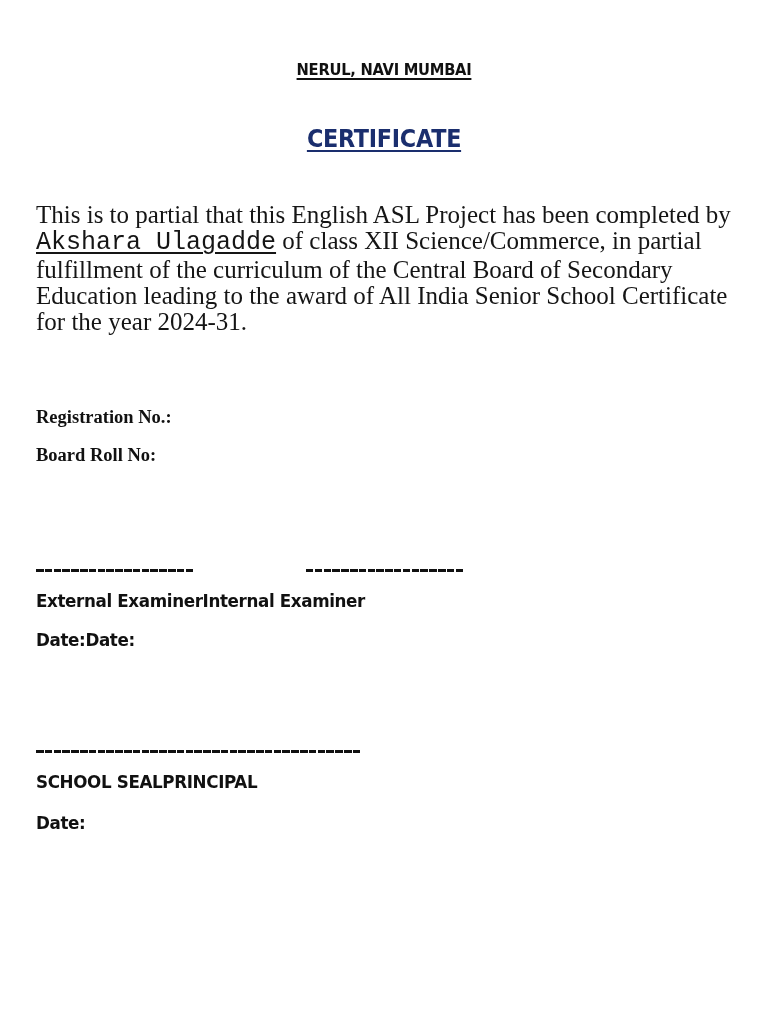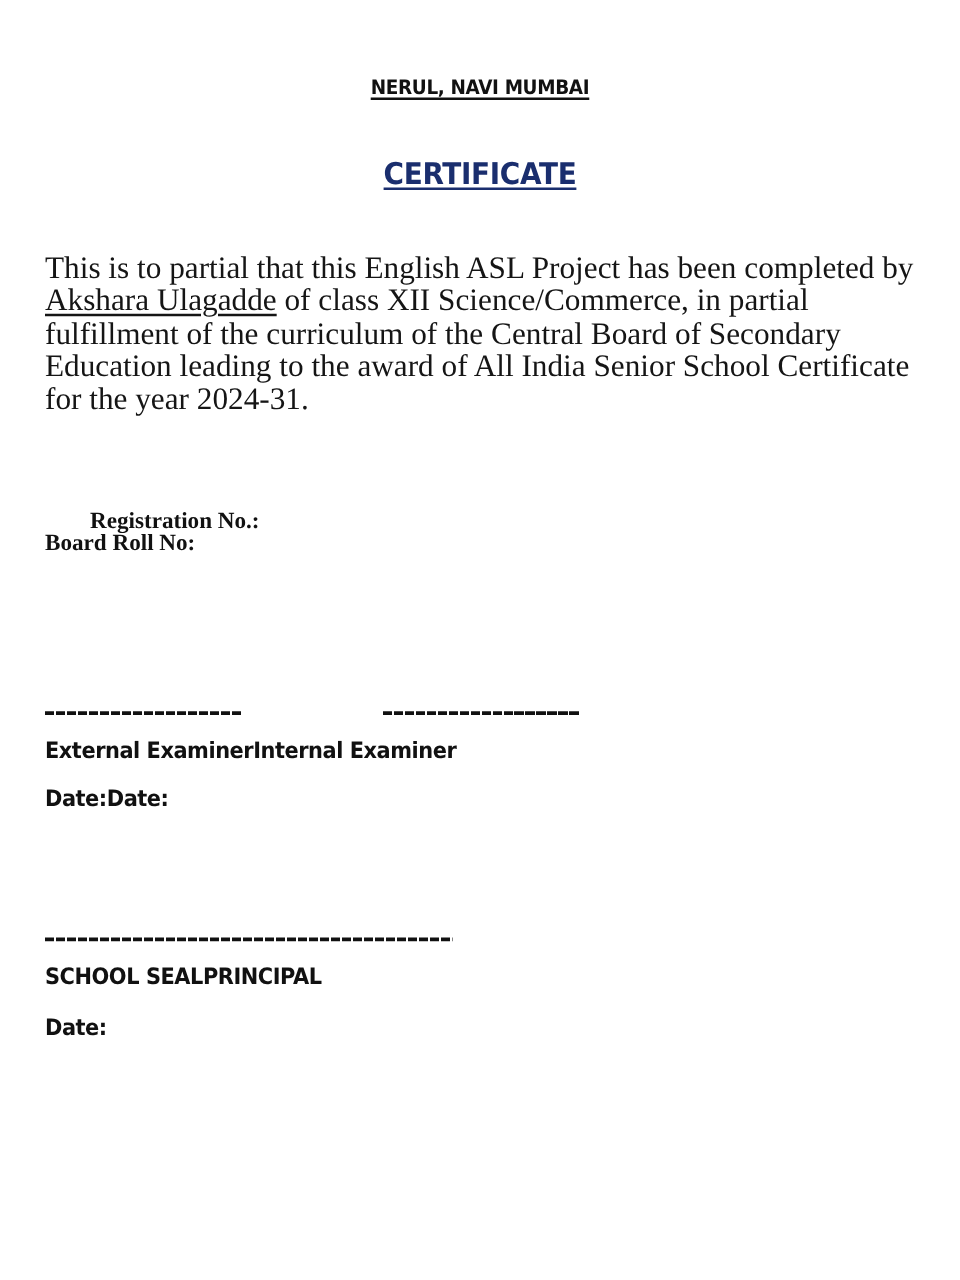--- a/index.html
+++ b/index.html
@@ -52,20 +52,21 @@
       top: 202px;
       width: 700px;
       font-size: 25px;
       line-height: 26.3px;
       color: #151515;
     }
     .body-text .name {
       text-decoration: underline;
       text-decoration-thickness: 1.5px;
       text-underline-offset: 3px;
+      font-family: Liberation Mono, monospace;
     }
     .field {
       left: 36px;
       font-size: 18.5px;
       font-weight: bold;
       color: #111111;
     }
     .sig-label {
       left: 36px;
       font-size: 18px;
@@ -87,22 +88,22 @@
 <div>
 
   <div class="abs location sans">NERUL, NAVI MUMBAI</div>
 
   <div class="abs title sans" style="color:#1a2e6e;">CERTIFICATE</div>
 
   <div class="abs body-text serif">
     <span>This is to partial that this English ASL Project has been completed by </span><span class="name">Akshara Ulagadde</span><span> of class XII Science/Commerce, in partial fulfillment of the curriculum of the Central Board of Secondary Education leading to the award of All India Senior School Certificate for the year 2024-31.</span>
   </div>
 
-  <div class="abs field serif" style="top:407px;margin-left:36px;">Registration No.:</div>
-  <div class="abs field serif" style="top:425px;">Board Roll No:</div>
+  <div class="abs field serif" style="top:407px;">Registration No.:</div>
+  <div class="abs field serif" style="top:445px;">Board Roll No:</div>
 
   <div class="abs bar" style="left:36px; top:569px; width:158px;"></div>
   <div class="abs bar" style="left:306px; top:569px; width:158px;"></div>
 
   <div class="abs sig-label sans" style="top:590px;">External ExaminerInternal Examiner</div>
   <div class="abs sig-label sans" style="top:629px;">Date:Date:</div>
 
   <div class="abs bar" style="left:36px; top:750px; width:326px;"></div>
 
   <div class="abs sig-label sans" style="top:771px;">SCHOOL SEALPRINCIPAL</div>

